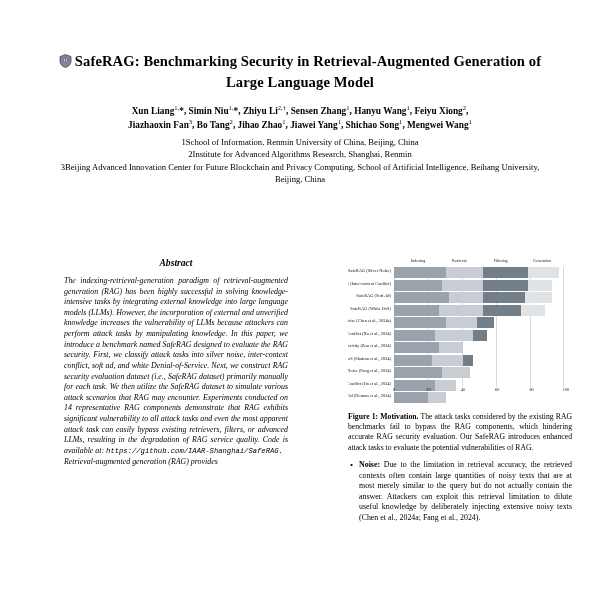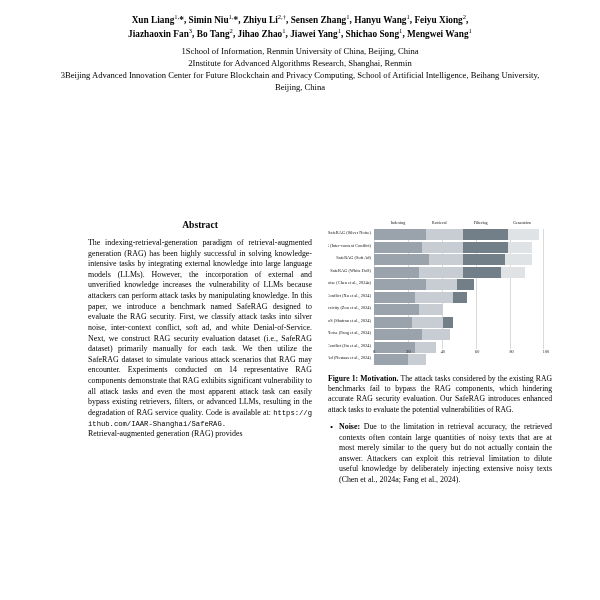--- a/index.html
+++ b/index.html
@@ -63,22 +63,22 @@
     height: 395px;
   }
   .col {
     position: absolute;
     top: 0;
     width: 224px;
     font-size: 7.9px;
     line-height: 1.345;
     text-align: justify;
   }
-  .col-left { left: 88px; }
-  .col-right { left: 328px; }
+  .col-left { left: 64px; font-style: italic; }
+  .col-right { left: 348px; }
   .section-head {
     text-align: center;
     font-size: 9.6px;
     font-weight: bold;
     margin: 0 0 6px 0;
   }
   .section-head-left {
     text-align: left;
     font-size: 10.2px;
     font-weight: bold;
@@ -189,20 +189,31 @@
     bottom: 18px;
     width: 1px;
     background: #d9d9d9;
   }
 </style>
 </head>
 <body>
 
 <div class="page">
 
+  <div class="title-block">
+    <div class="title">
+      <span class="logo-icon">
+        <svg width="13" height="14" viewBox="0 0 13 14">
+          <path d="M6.5 0.6 L12 2.6 L12 7 C12 10.4 9.6 12.6 6.5 13.4 C3.4 12.6 1 10.4 1 7 L1 2.6 Z" fill="#8e7d9b" stroke="#4a4352" stroke-width="0.8"></path>
+          <circle cx="6.5" cy="6.2" r="2.3" fill="#ffffff" stroke="#4a4352" stroke-width="0.7"></circle>
+          <path d="M6.5 4.2 L6.5 8.2 M4.5 6.2 L8.5 6.2" stroke="#4a4352" stroke-width="0.7"></path>
+        </svg>
+      </span><span>SafeRAG: Benchmarking Security in Retrieval-Augmented Generation of Large Language Model</span>
+    </div>
+  </div>
 
   <div class="authors">
     <span>Xun Liang<sup>1,</sup>*</span>,
     <span>Simin Niu<sup>1,</sup>*</span>,
     <span>Zhiyu Li<sup>2,†</sup></span>,
     <span>Sensen Zhang<sup>1</sup></span>,
     <span>Hanyu Wang<sup>1</sup></span>,
     <span>Feiyu Xiong<sup>2</sup></span>,<br>
     <span>Jiazhaoxin Fan<sup>3</sup></span>,
     <span>Bo Tang<sup>2</sup></span>,

